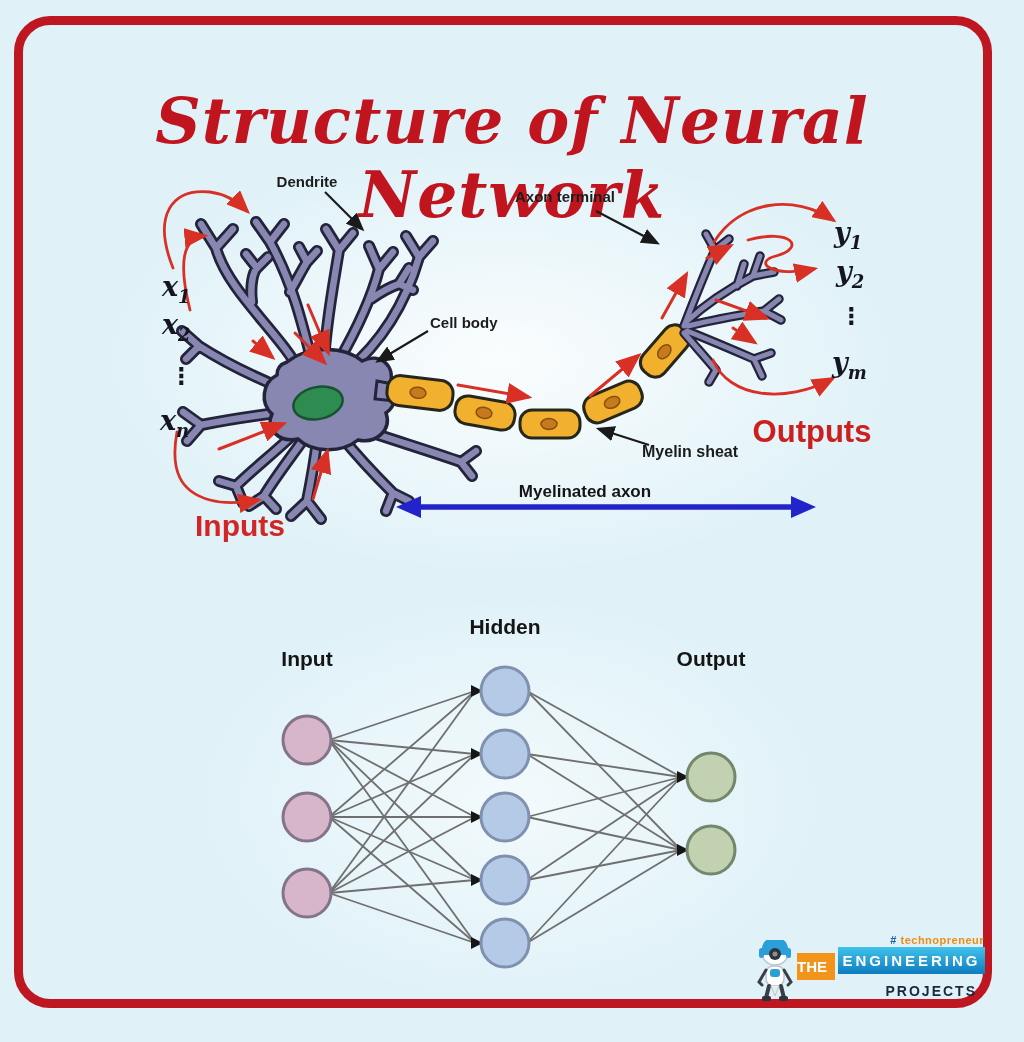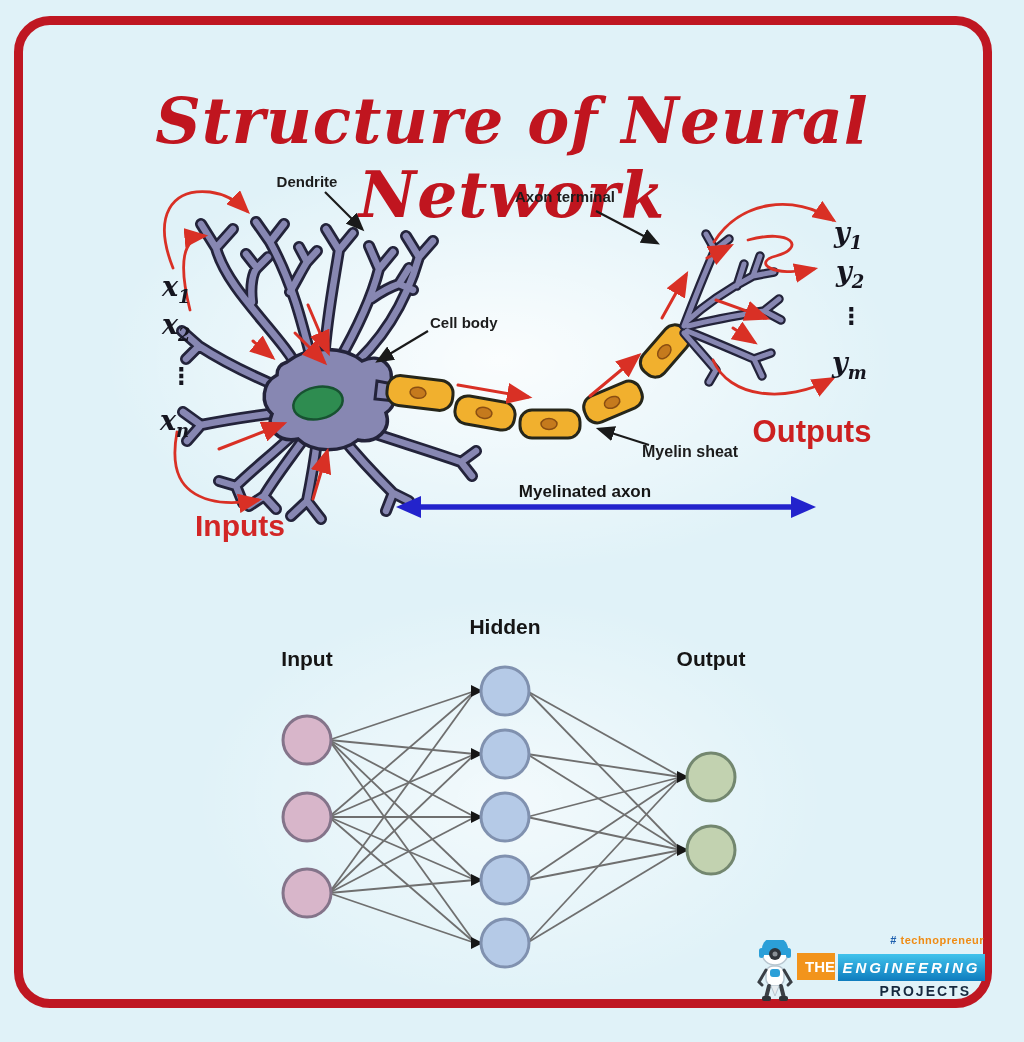--- a/index.html
+++ b/index.html
@@ -30,25 +30,25 @@
   .pu2{stroke:#8787b2;stroke-width:5;fill:none;stroke-linecap:round;stroke-linejoin:round;}
   .redln{stroke:#d93025;stroke-width:3;fill:none;stroke-linecap:round;}
   .redcv{stroke:#d93025;stroke-width:2.8;fill:none;stroke-linecap:round;}
   .blkln{stroke:#1a1a1a;stroke-width:2.2;fill:none;}
   
   .logo{position:absolute;left:750px;top:934px;width:242px;height:76px;}
   .logo .tagline{position:absolute;right:8px;top:0;font-size:11px;font-weight:bold;
                  color:#ef8c15;letter-spacing:.5px;text-align:center;}
   .logo .tagline .hash{color:#1d5fae;}
   .logo .box-the{position:absolute;left:47px;top:19px;width:38px;height:27px;background:#f2941c;
-                 color:#fff;font-size:15px;font-weight:bold;text-align:right;line-height:27px;}
-  .logo .box-eng{position:absolute;left:88px;top:20px;width:147px;height:27px;
+                 color:#fff;font-size:15px;font-weight:bold;text-align:left;line-height:27px;}
+  .logo .box-eng{position:absolute;left:88px;top:13px;width:147px;height:27px;
                  background:linear-gradient(#41c3ec,#0e7cbe);color:#fff;font-size:15px;
-                 font-weight:bold;text-align:center;line-height:27px;letter-spacing:3px;font-style:italic;}
-  .logo .projects{position:absolute;right:21px;top:49px;font-size:14px;font-weight:800;
+                 font-weight:bold;text-align:center;line-height:27px;letter-spacing:3px;}
+  .logo .projects{position:absolute;right:15px;top:49px;font-size:14px;font-weight:800;
                   color:#16293e;letter-spacing:2px;}
   .logo .robot{position:absolute;left:4px;top:6px;}
 </style>
 </head>
 <body>
 
 <div class="page">
   <div class="glow neuron-area"></div>
   <div class="glow nn-area"></div>
   <div class="frame"></div>

